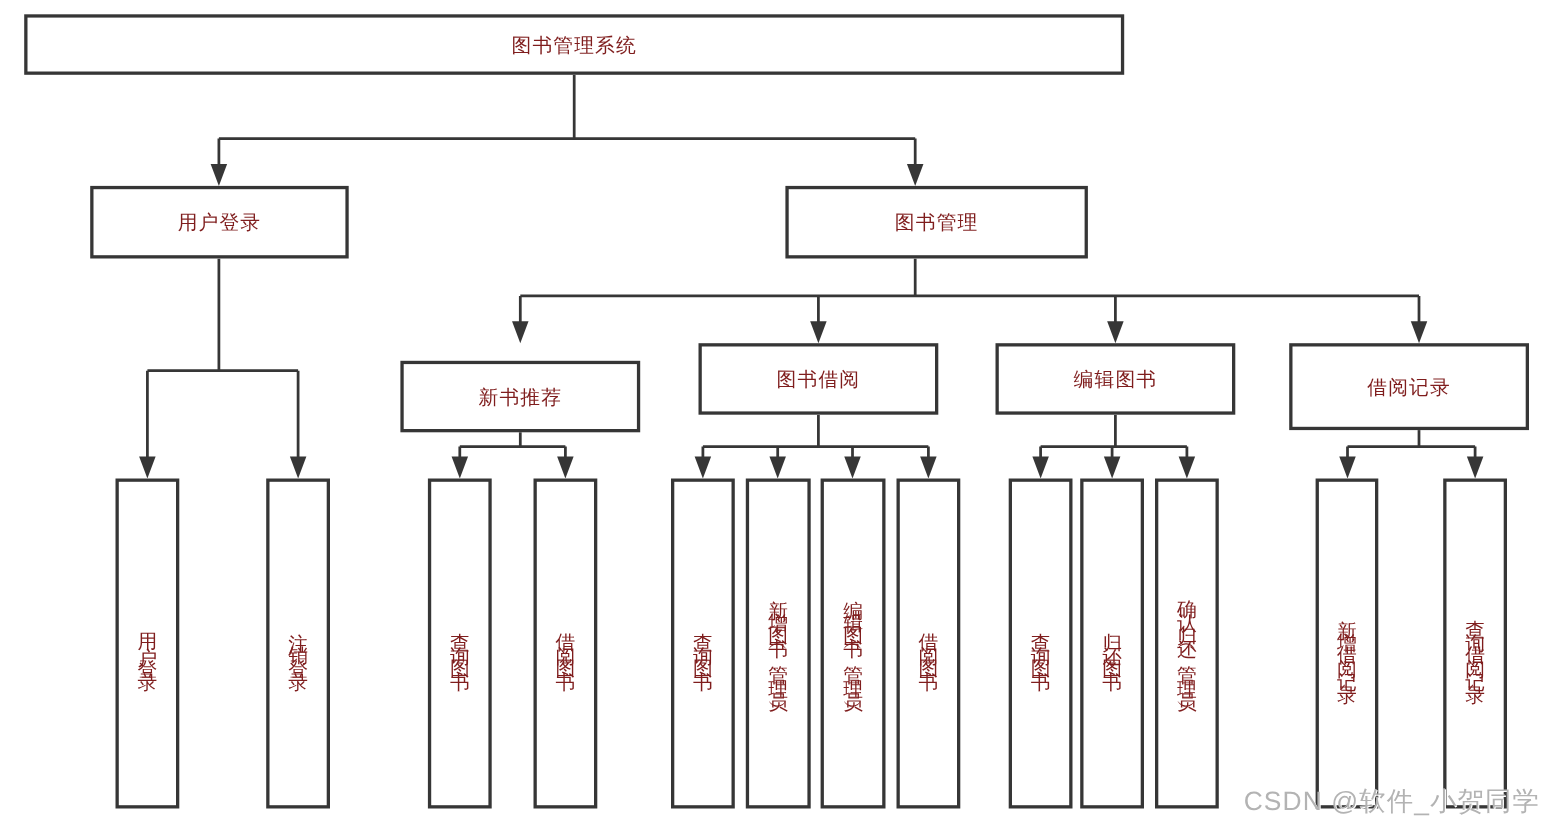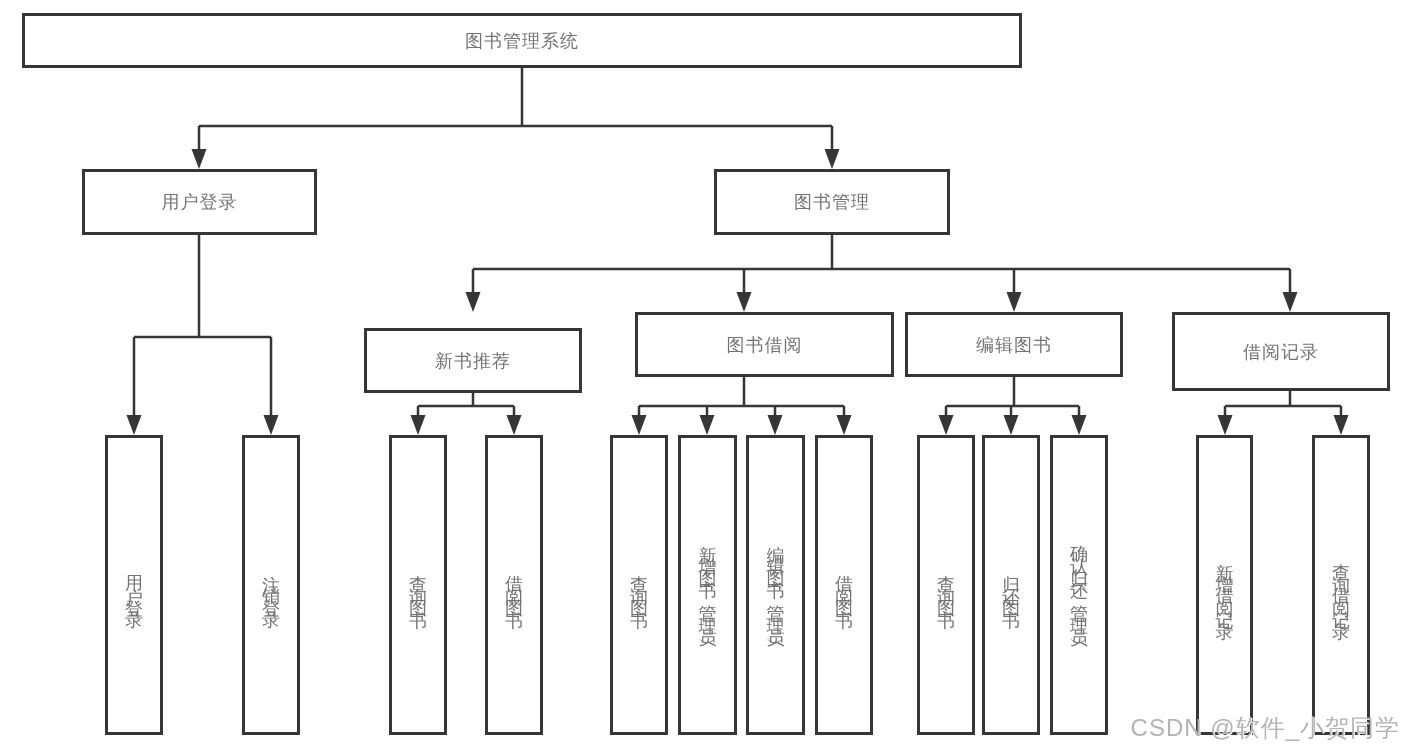--- a/index.html
+++ b/index.html
@@ -12,21 +12,21 @@
   }
   #connectors{position:absolute;left:0;top:0;}
   .node{
     position:absolute;
     background:#ffffff;
     border:3px solid #363636;
     box-sizing:border-box;
     display:flex;
     align-items:center;
     justify-content:center;
-    color:#737373;
+    color:#7f1d1d;
     font-size:18px;
   }
   .node-h{letter-spacing:1px;white-space:nowrap;}
   .node-v{
     writing-mode:vertical-rl;
     text-orientation:mixed;
     letter-spacing:12px;
     line-height:1;
   }
   .watermark{
@@ -81,24 +81,24 @@
       <polygon points="1003.5,415 1018.5,415 1011,435"></polygon>
       <polygon points="1071.5,415 1086.5,415 1079,435"></polygon>
       <polygon points="1217.5,415 1232.5,415 1225,435"></polygon>
       <polygon points="1333.5,415 1348.5,415 1341,435"></polygon>
     </g>
   </svg>
 
   <div class="node node-h" style="left:22px;top:13px;width:1000px;height:55px">图书管理系统</div>
 
   <div class="node node-h" style="left:82px;top:169px;width:235px;height:66px">用户登录</div>
-  <div class="node node-h" style="left:714px;top:169px;width:236px;height:66px">图书管理</div>
+  <div class="node node-h" style="left:714px;top:169px;width:275px;height:66px">图书管理</div>
 
   <div class="node node-h" style="left:364px;top:328px;width:218px;height:65px">新书推荐</div>
-  <div class="node node-h" style="left:635px;top:312px;width:259px;height:65px">图书借阅</div>
+  <div class="node node-h" style="left:635px;top:312px;width:218px;height:65px">图书借阅</div>
   <div class="node node-h" style="left:905px;top:312px;width:218px;height:65px">编辑图书</div>
   <div class="node node-h" style="left:1172px;top:312px;width:218px;height:79px">借阅记录</div>
 
   <div class="node node-v" style="left:105px;top:435px;width:58px;height:300px">用户登录</div>
   <div class="node node-v" style="left:242px;top:435px;width:58px;height:300px">注销登录</div>
 
   <div class="node node-v" style="left:389px;top:435px;width:58px;height:300px">查询图书</div>
   <div class="node node-v" style="left:485px;top:435px;width:58px;height:300px">借阅图书</div>
 
   <div class="node node-v" style="left:610px;top:435px;width:58px;height:300px">查询图书</div>

